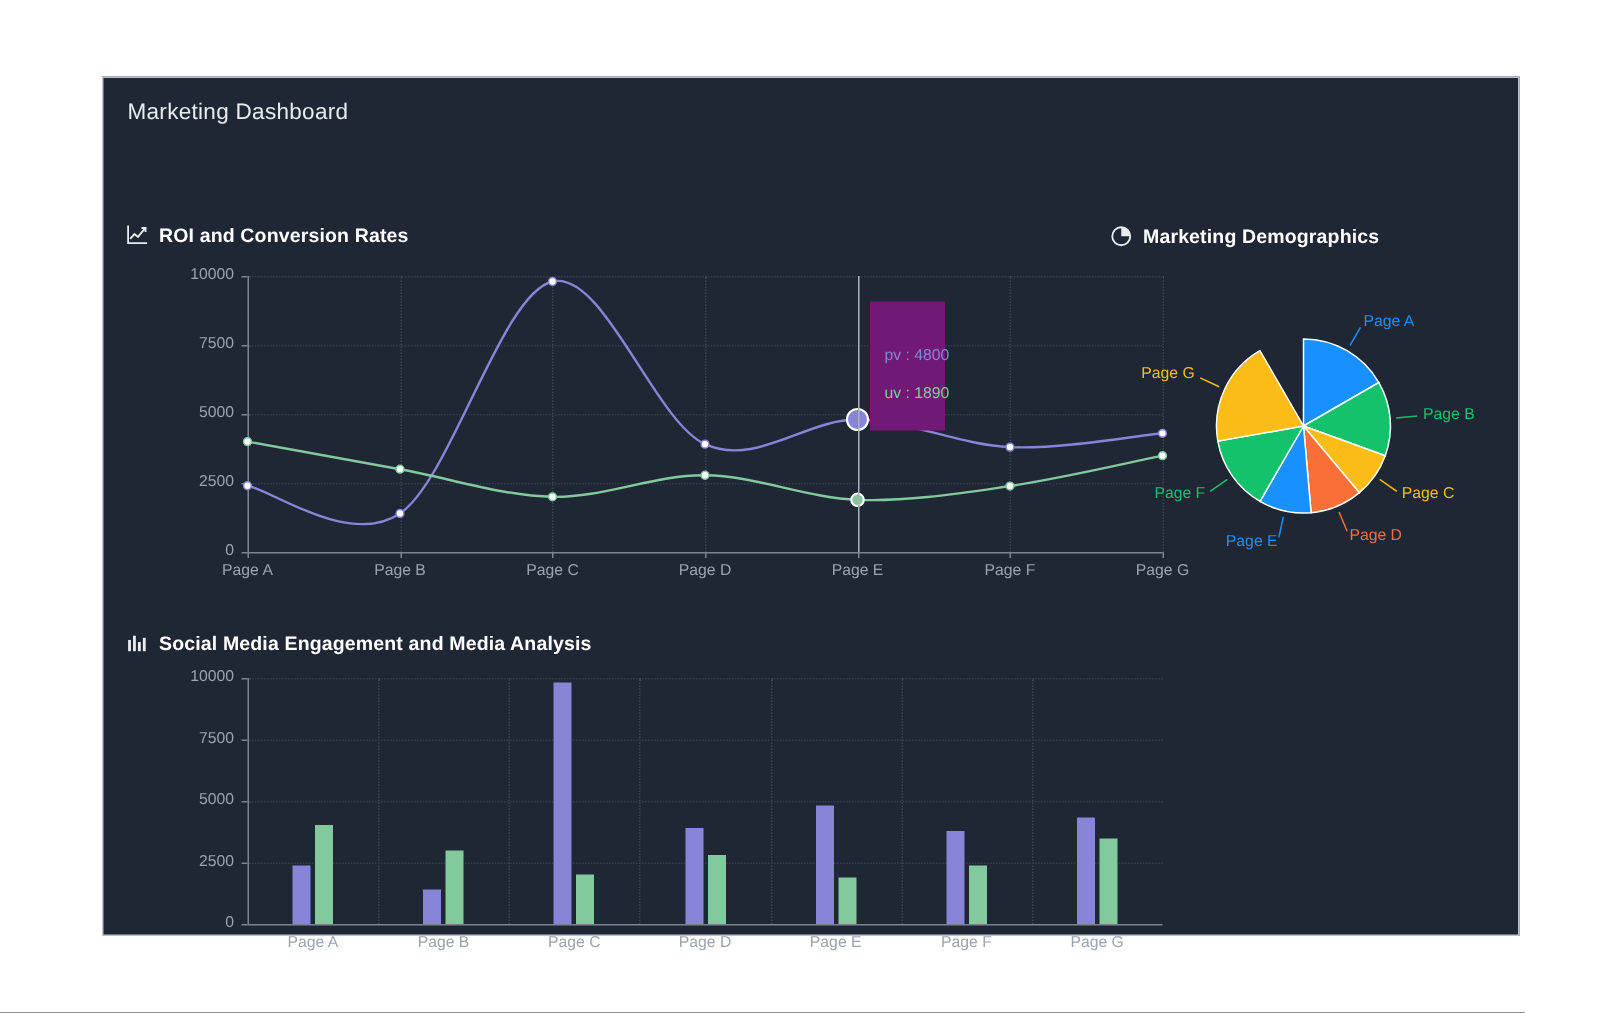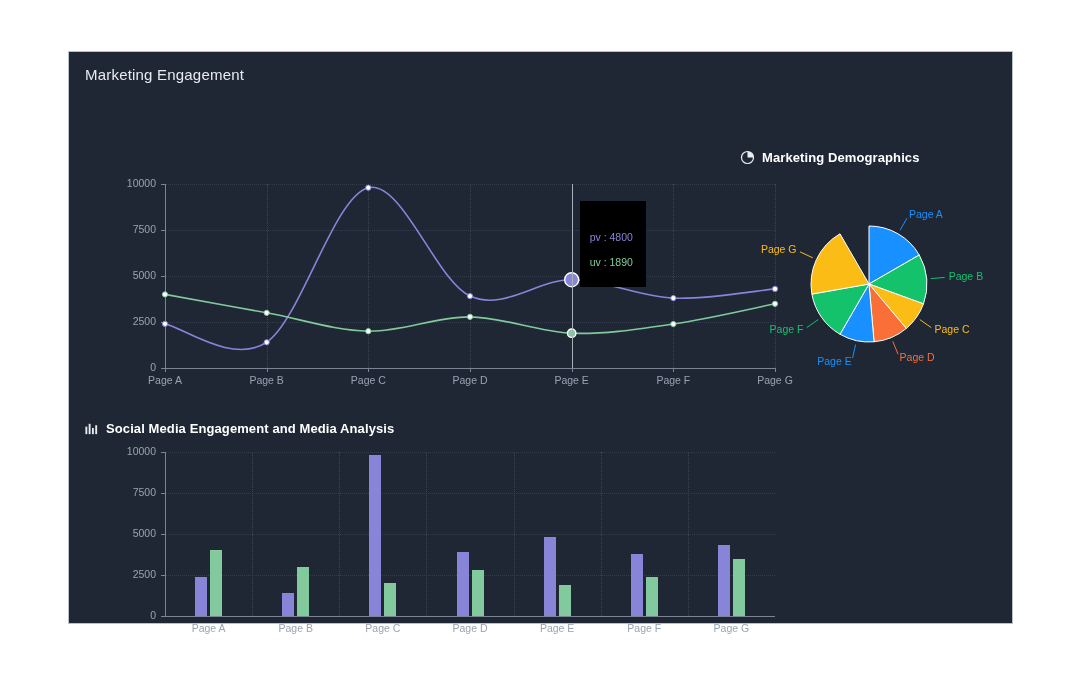--- a/index.html
+++ b/index.html
@@ -34,44 +34,54 @@
   .tick{position:absolute;background:#7b8494;width:4px;height:1px;}
   .ytick-label{position:absolute;color:#9aa3b0;font-size:10.5px;text-align:right;white-space:nowrap;}
   .xtick-label{position:absolute;color:#9aa3b0;font-size:10.5px;text-align:center;white-space:nowrap;}
   .vgrid{position:absolute;width:0;border-left:1px dotted #3a4455;}
   .hgrid{position:absolute;height:0;border-top:1px dotted #333d4e;}
 
   
   #linechart{left:18px;top:124px;width:700px;height:220px;}
   .svgwrap{position:absolute;left:0;top:0;}
   .tooltip{
-    position:absolute;background:#000000;box-sizing:border-box;
-    padding:6px 10px 8px 10px;width:66px;
+    position:absolute;background:#701a75;box-sizing:border-box;
+    padding:6px 10px 8px 10px;width:50px;
   }
   .tooltip .tt-row{font-size:10.5px;line-height:25px;white-space:nowrap;}
   .tt-pv{color:#8884d8;}
   .tt-uv{color:#82ca9d;}
   .cursor-line{position:absolute;width:1px;background:#aab0ba;}
 
   
   #piechart{left:640px;top:120px;width:300px;height:230px;}
   .pie-label{position:absolute;font-size:10.5px;white-space:nowrap;}
 
   
   #barchart{left:18px;top:392px;width:700px;height:200px;}
   .bar{position:absolute;bottom:0;}
 </style>
 </head>
 <body>
 
 <div class="page">
   <div class="dashboard">
 
-    <div class="dash-title">Marketing Engagement</div>
-
+    <div class="dash-title">Marketing Dashboard</div>
+
+    <div class="sec-head" id="roi-head">
+      <span class="sec-icon">
+        <svg width="15" height="15" viewBox="0 0 16 16">
+          <path d="M1.5 1.5 V14 H15" fill="none" stroke="#e8ebef" stroke-width="1.3"></path>
+          <path d="M3 11 L6 7.5 L8.5 9.5 L13.5 3.5" fill="none" stroke="#e8ebef" stroke-width="1.3"></path>
+          <path d="M11 3.2 H13.9 V6" fill="none" stroke="#e8ebef" stroke-width="1.3"></path>
+        </svg>
+      </span>
+      <span class="sec-label">ROI and Conversion Rates</span>
+    </div>
 
     <div class="sec-head" id="aud-head">
       <span class="sec-icon">
         <svg width="15" height="15" viewBox="0 0 16 16">
           <circle cx="8" cy="8" r="6.4" fill="none" stroke="#e8ebef" stroke-width="1.3"></circle>
           <path d="M8 8 L8 1.6 A6.4 6.4 0 0 1 14.4 8 Z" fill="#e8ebef"></path>
         </svg>
       </span>
       <span class="sec-label">Marketing Demographics</span>
     </div>

